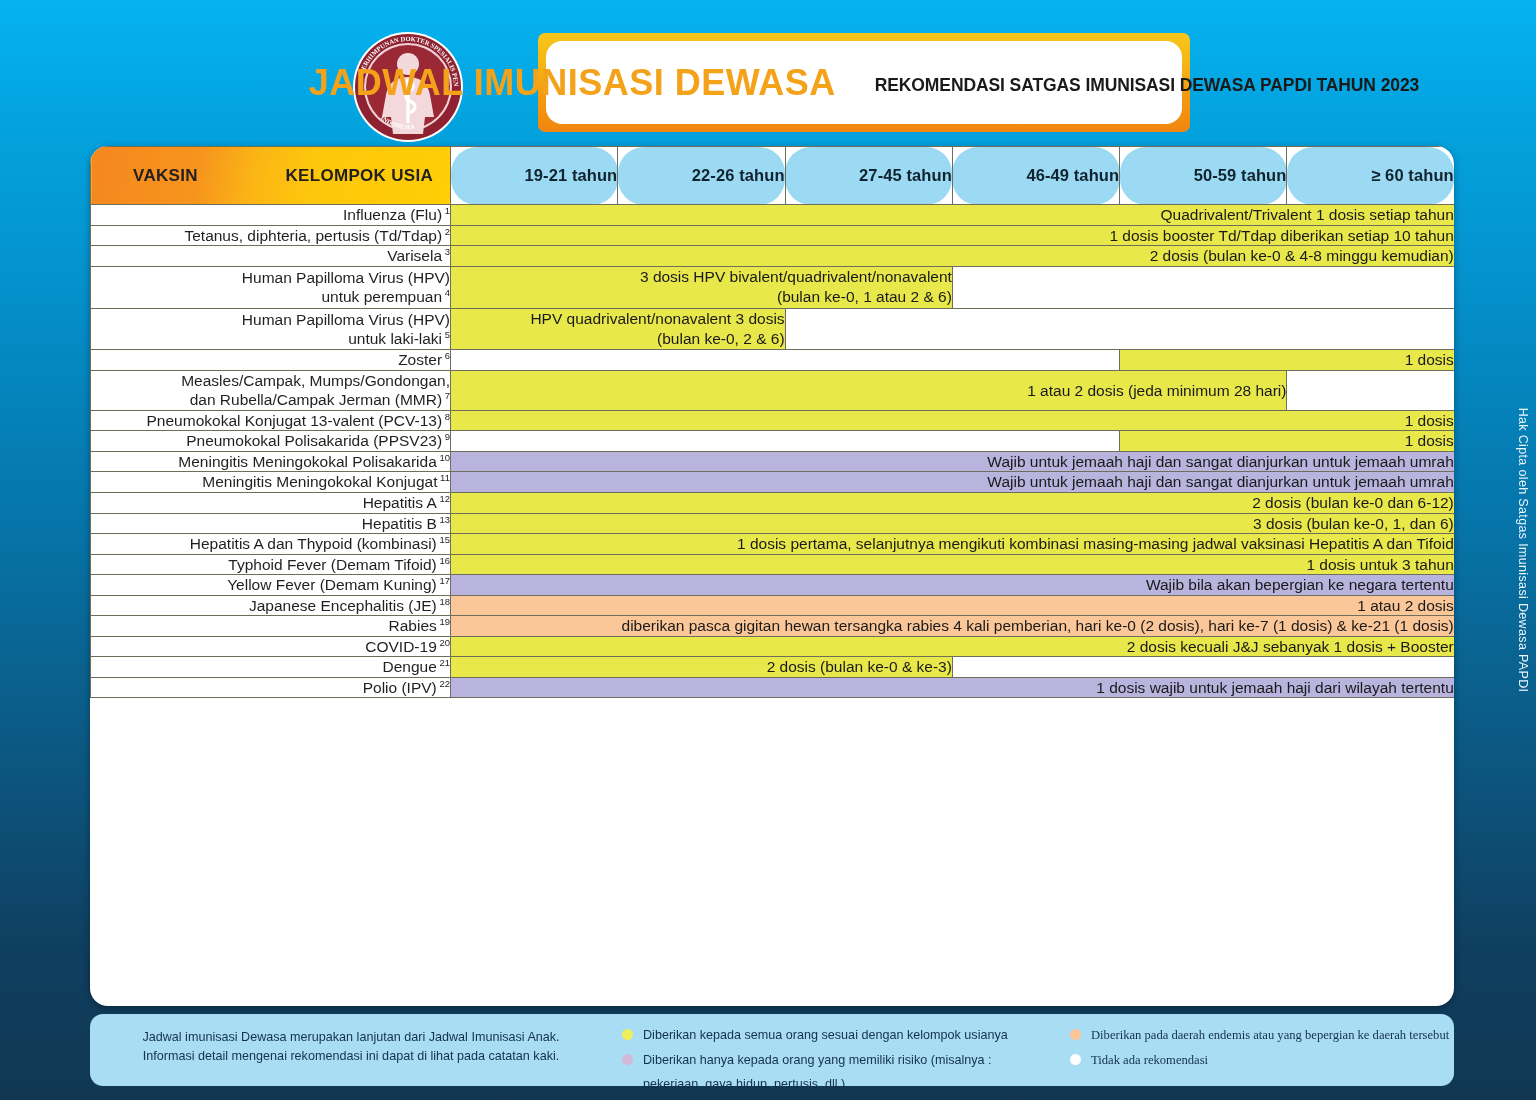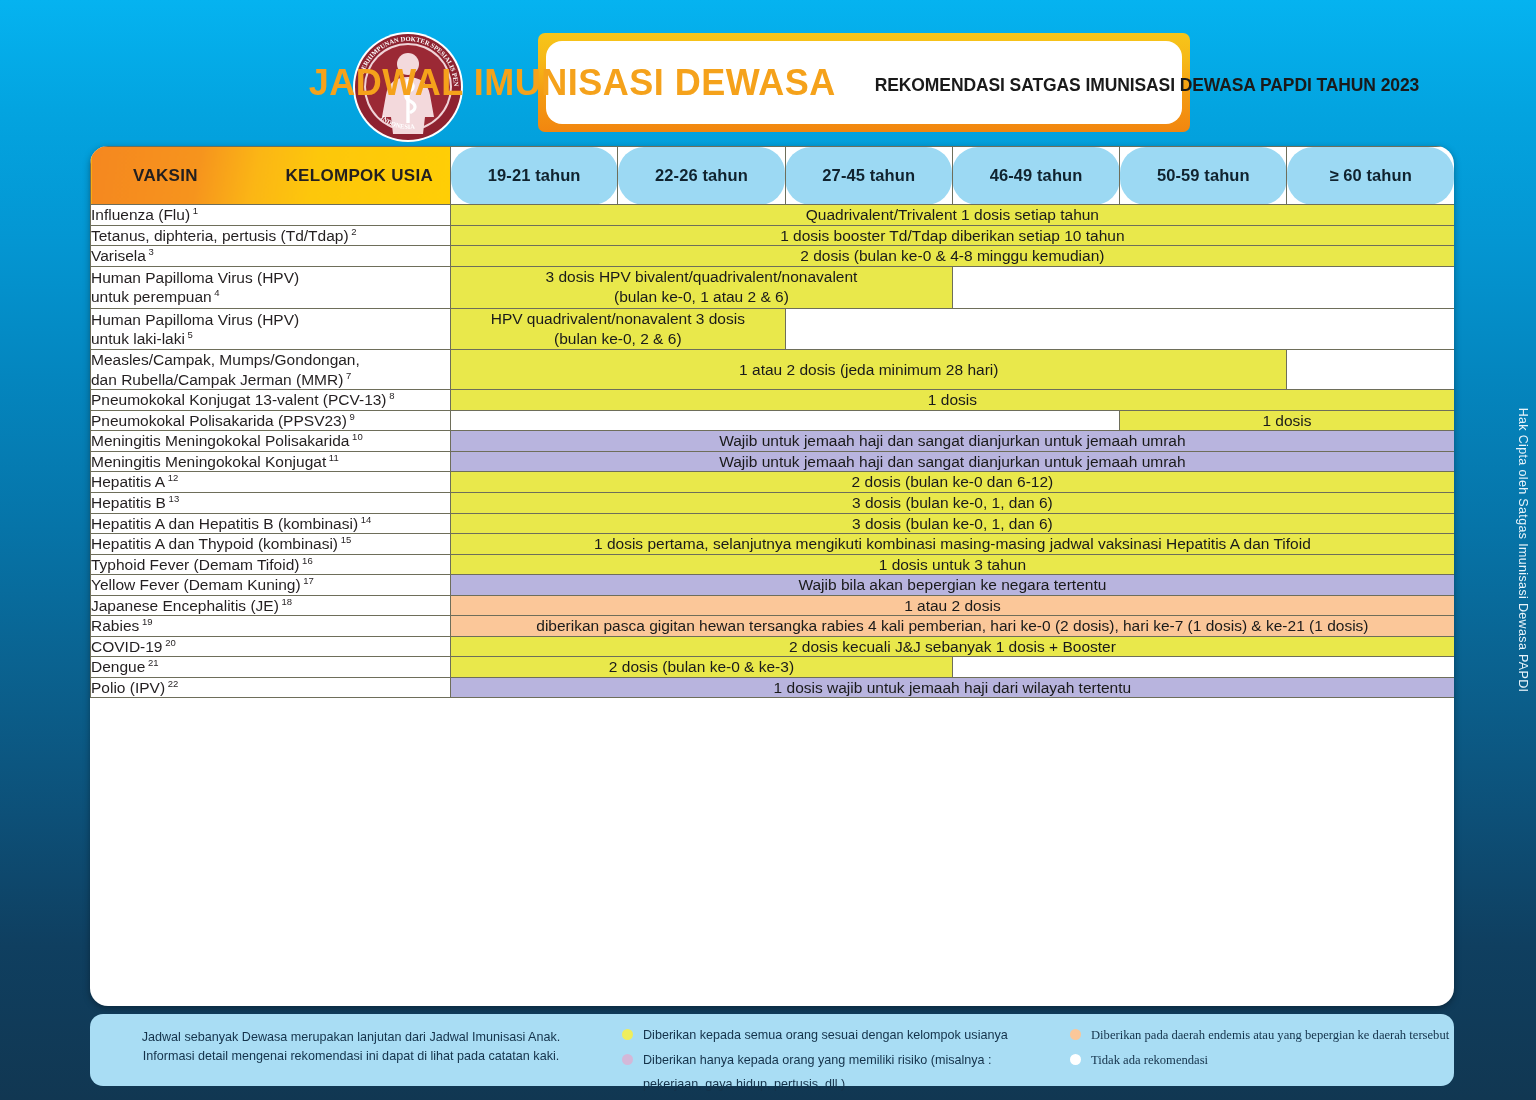--- a/index.html
+++ b/index.html
@@ -39,21 +39,21 @@
 
   
   .panel{
     position:absolute; left:90px; top:146px; width:1364px; height:860px;
     background:#FFFFFF; border-radius:18px;
     box-shadow:0 2px 7px rgba(0,0,0,.35);
     overflow:hidden;
   }
 
   table.sched{ border-collapse:collapse; width:1364px; table-layout:fixed; }
-  table.sched td, table.sched th{ padding:0; border:1px solid #6E6E5A; }
+  table.sched td, table.sched th{ padding:0; border:1px solid #6E6E5A;text-align:right; }
 
   
   col.c-name{ width:360px; }
   col.c-age { width:167.3px; }
 
   
   .hdr-name{
     height:58px; position:relative; border:1px solid #6E6E5A;
     background:linear-gradient(100deg,#F5871F 0%,#F6941D 30%,#FBB615 46%,#FDC70B 62%,#FFCE05 100%);
     vertical-align:middle;
@@ -199,20 +199,25 @@
           <td class="vname">Human Papilloma Virus (HPV)<br>untuk perempuan<sup> 4</sup></td>
           <td class="cell fill-yellow two-line" colspan="3">3 dosis HPV bivalent/quadrivalent/nonavalent<br>(bulan ke-0, 1 atau 2 &amp; 6)</td>
           <td class="cell fill-none" colspan="3"></td>
         </tr>
         <tr>
           <td class="vname">Human Papilloma Virus (HPV)<br>untuk laki-laki<sup> 5</sup></td>
           <td class="cell fill-yellow two-line" colspan="2">HPV quadrivalent/nonavalent 3 dosis<br>(bulan ke-0, 2 &amp; 6)</td>
           <td class="cell fill-none" colspan="4"></td>
         </tr>
         <tr>
+          <td class="vname">Zoster<sup> 6</sup></td>
+          <td class="cell fill-none" colspan="4"></td>
+          <td class="cell fill-yellow" colspan="2">1 dosis</td>
+        </tr>
+        <tr>
           <td class="vname">Measles/Campak, Mumps/Gondongan,<br>dan Rubella/Campak Jerman (MMR)<sup> 7</sup></td>
           <td class="cell fill-yellow" colspan="5">1 atau 2 dosis (jeda minimum 28 hari)</td>
           <td class="cell fill-none" colspan="1"></td>
         </tr>
         <tr>
           <td class="vname">Pneumokokal Konjugat 13-valent (PCV-13)<sup> 8</sup></td>
           <td class="cell fill-yellow" colspan="6">1 dosis</td>
         </tr>
         <tr>
           <td class="vname">Pneumokokal Polisakarida (PPSV23)<sup> 9</sup></td>
@@ -229,24 +234,20 @@
         </tr>
         <tr>
           <td class="vname">Hepatitis A<sup> 12</sup></td>
           <td class="cell fill-yellow" colspan="6">2 dosis (bulan ke-0 dan 6-12)</td>
         </tr>
         <tr>
           <td class="vname">Hepatitis B<sup> 13</sup></td>
           <td class="cell fill-yellow" colspan="6">3 dosis (bulan ke-0, 1, dan 6)</td>
         </tr>
         <tr>
-          <td class="vname">Hepatitis A dan Hepatitis B (kombinasi)<sup> 14</sup></td>
-          <td class="cell fill-yellow" colspan="6">3 dosis (bulan ke-0, 1, dan 6)</td>
-        </tr>
-        <tr>
           <td class="vname">Hepatitis A dan Thypoid (kombinasi)<sup> 15</sup></td>
           <td class="cell fill-yellow" colspan="6">1 dosis pertama, selanjutnya mengikuti kombinasi masing-masing jadwal vaksinasi Hepatitis A dan Tifoid</td>
         </tr>
         <tr>
           <td class="vname">Typhoid Fever (Demam Tifoid)<sup> 16</sup></td>
           <td class="cell fill-yellow" colspan="6">1 dosis untuk 3 tahun</td>
         </tr>
         <tr>
           <td class="vname">Yellow Fever (Demam Kuning)<sup> 17</sup></td>
           <td class="cell fill-purple" colspan="6">Wajib bila akan bepergian ke negara tertentu</td>
@@ -271,21 +272,21 @@
         <tr>
           <td class="vname">Polio (IPV)<sup> 22</sup></td>
           <td class="cell fill-purple" colspan="6">1 dosis wajib untuk jemaah haji dari wilayah tertentu</td>
         </tr>
       </tbody>
   </table>
 </div>
 
 <div class="footer">
   <div class="foot-note">
-    <span>Jadwal sebanyak Dewasa merupakan lanjutan dari Jadwal Imunisasi Anak.</span><br>
+    <span>Jadwal imunisasi Dewasa merupakan lanjutan dari Jadwal Imunisasi Anak.</span><br>
     <span>Informasi detail mengenai rekomendasi ini dapat di lihat pada catatan kaki.</span>
   </div>
 
   <div class="legend-col left">
     <div class="leg-item">
       <span class="dot yellow"></span>
       <span class="leg-text">Diberikan kepada semua orang sesuai dengan kelompok usianya</span>
     </div>
     <div class="leg-item">
       <span class="dot purple"></span>

